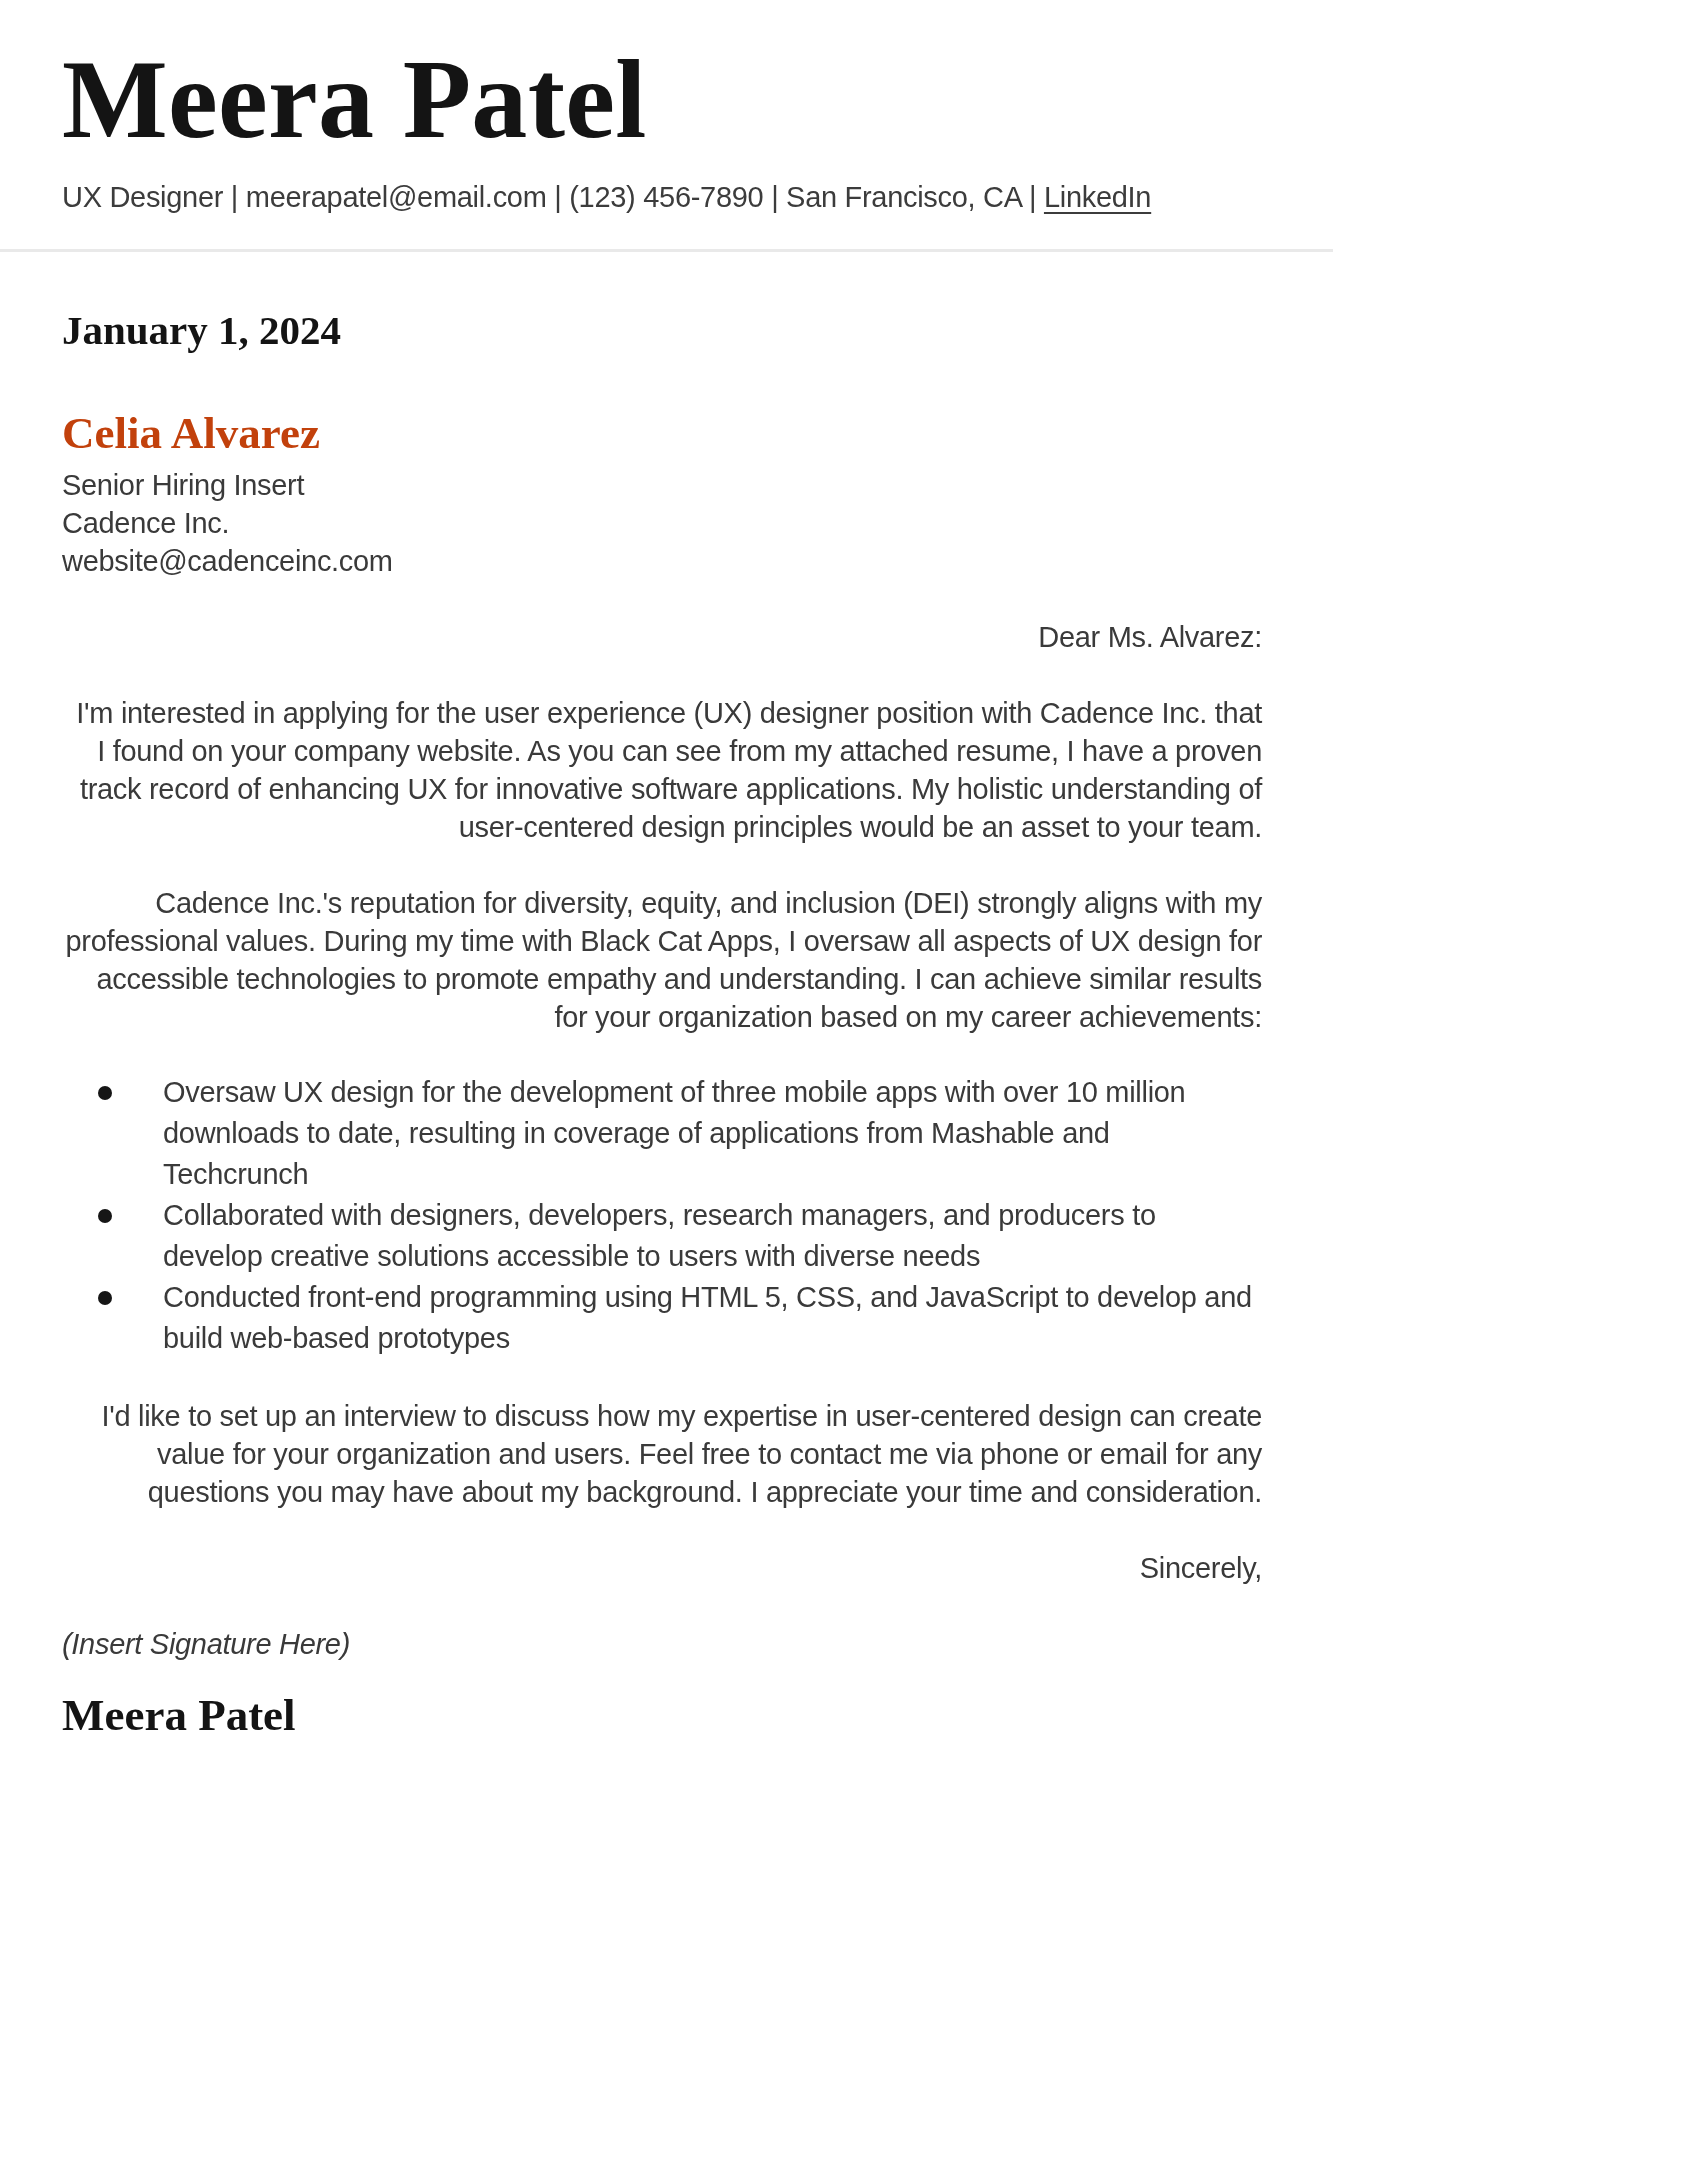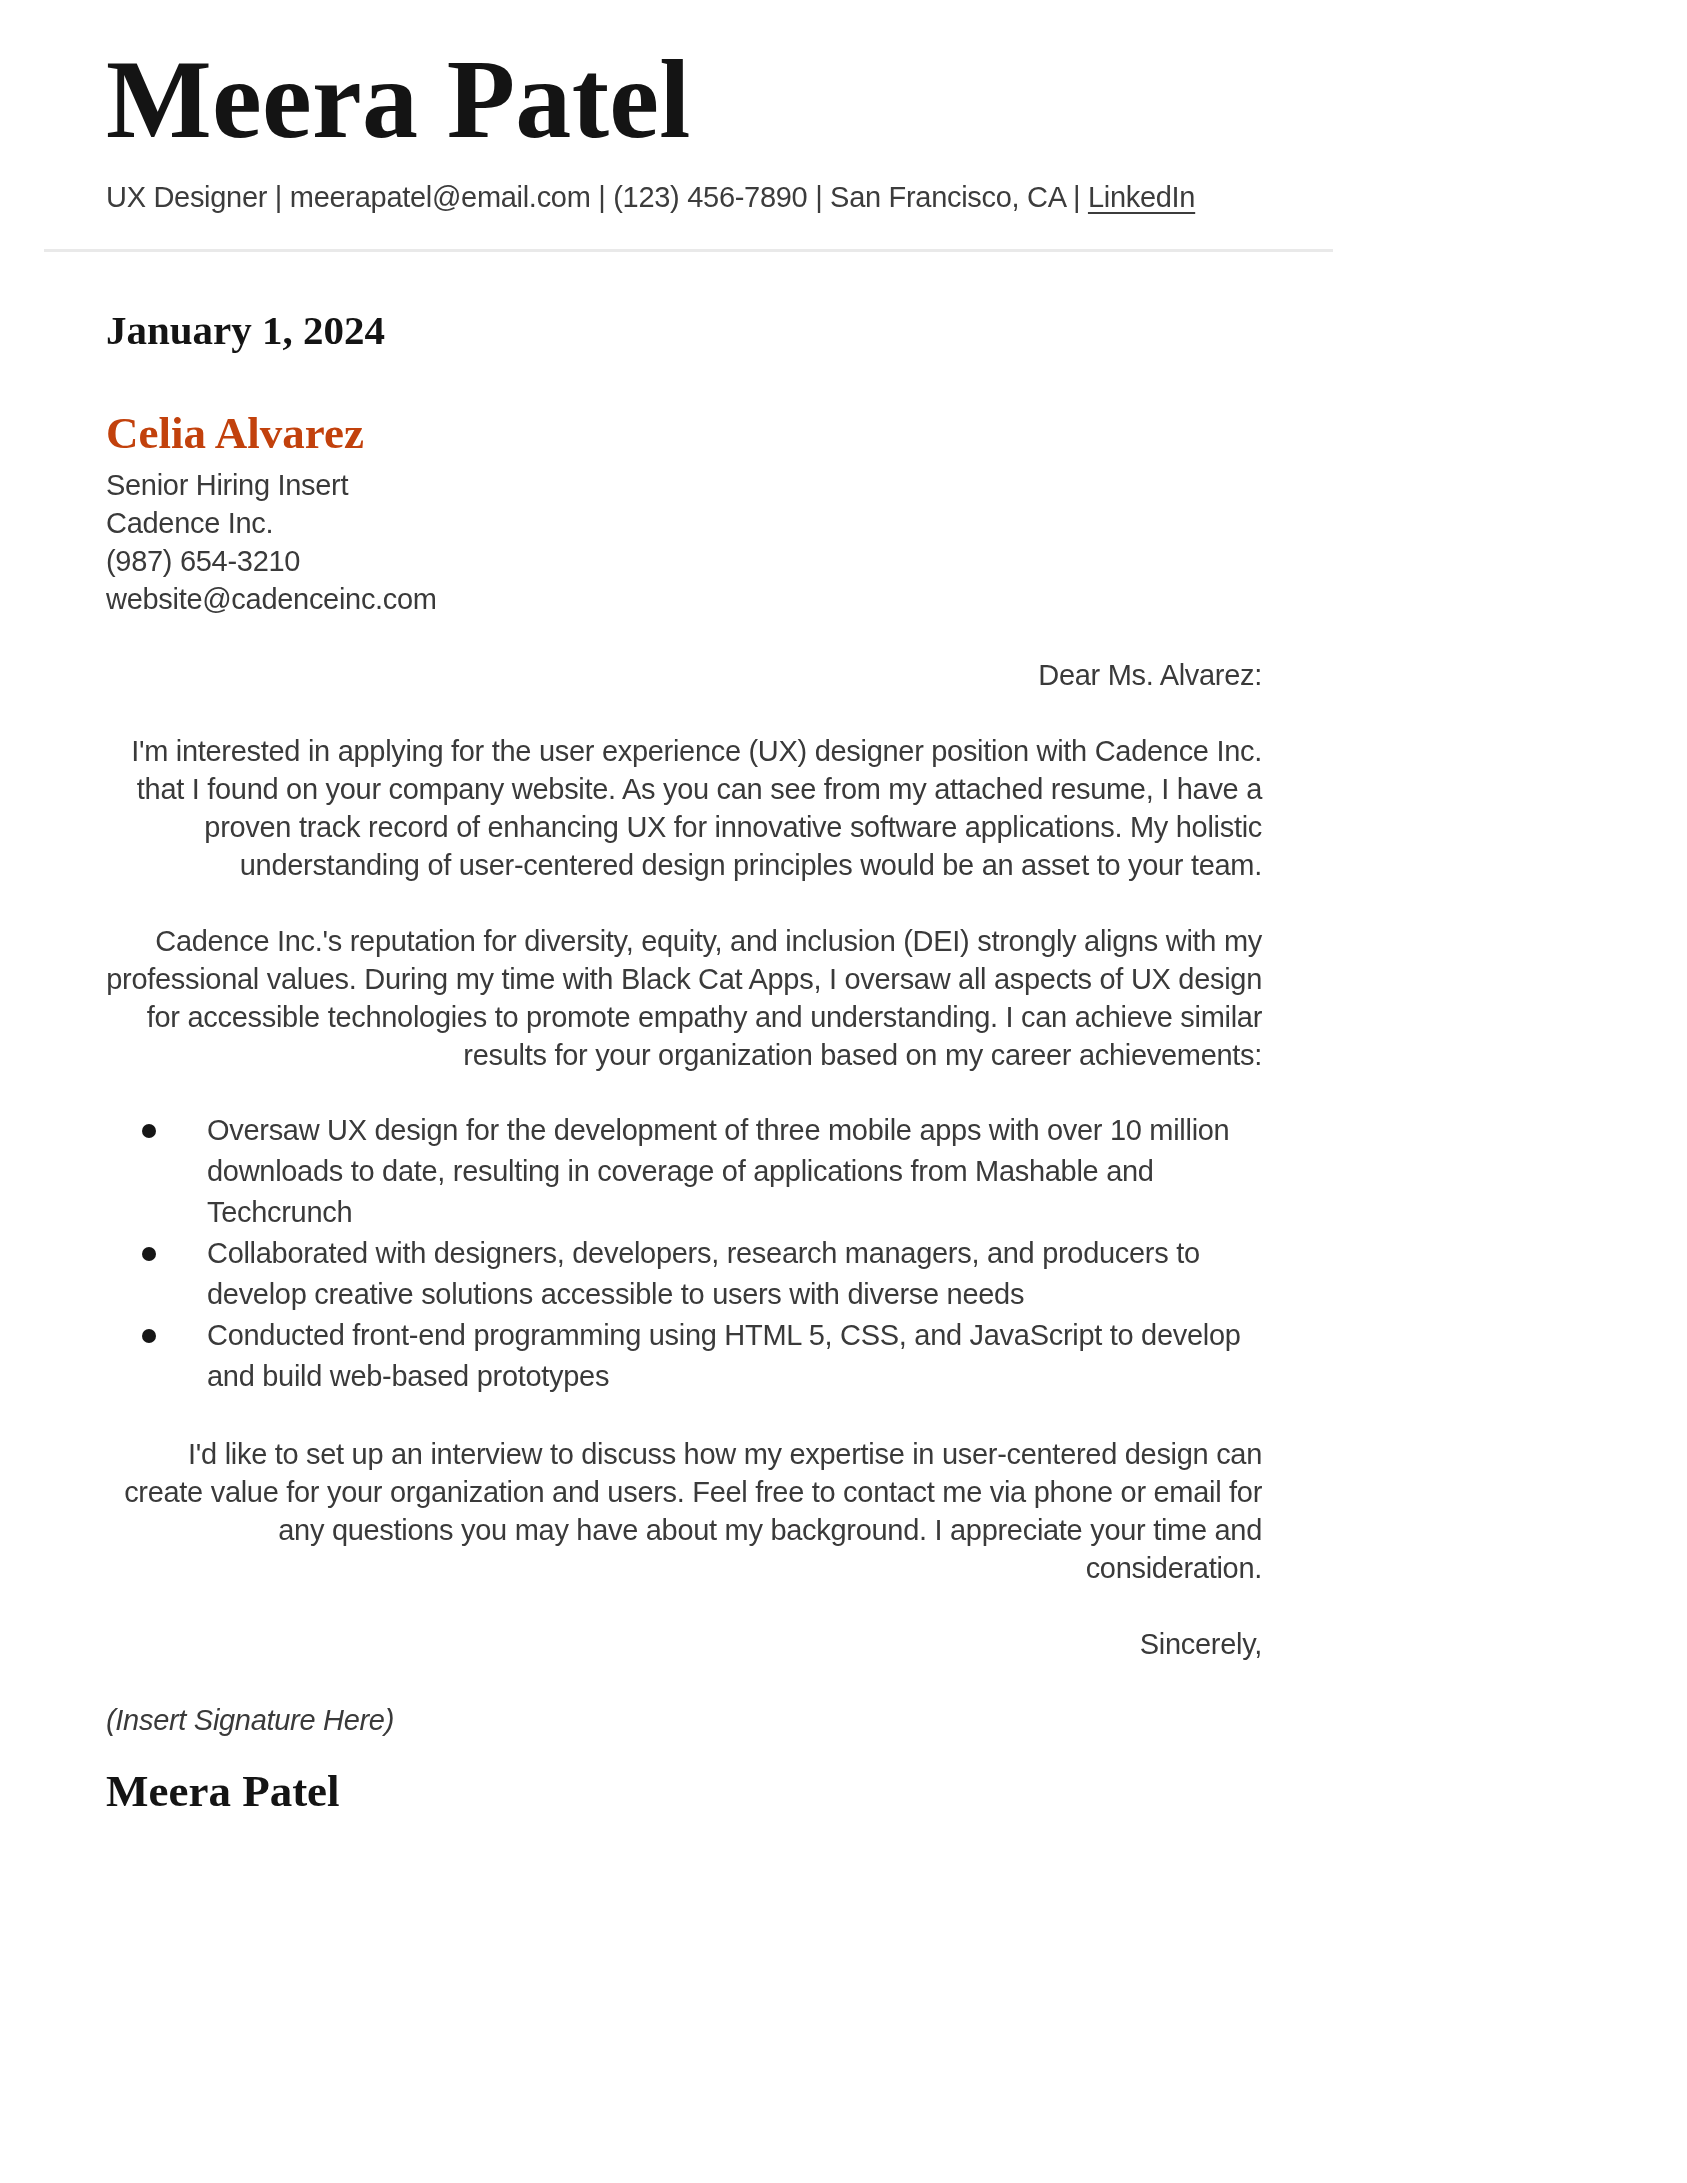--- a/index.html
+++ b/index.html
@@ -9,21 +9,20 @@
     height: 2183px;
     font-family: "Liberation Sans", sans-serif;
     color: #3a3a3a;
     -webkit-font-smoothing: antialiased;
   }
   .page {
     width: 1333px;
     height: 2183px;
     background: #ffffff;
     overflow: hidden;
-    padding-left: 44px;
   }
   .content {
     padding: 0 71px 0 62px;
   }
   
   .name-title {
     margin-top: 38px;
     font-family: "Liberation Serif", serif;
     font-weight: 700;
     font-size: 112px;
@@ -135,21 +134,20 @@
     </header>
 
     <hr class="header-rule">
 
     <div class="date-line">January 1, 2024</div>
 
     <section class="recipient-block">
       <h2 class="recipient-name">Celia Alvarez</h2>
       <div class="info-line">Senior Hiring Insert</div>
       <div class="info-line">Cadence Inc.</div>
-      <div class="info-line">(987) 654-3210</div>
       <div class="info-line">website@cadenceinc.com</div>
     </section>
 
     <p class="body-par valediction-none">Dear Ms. Alvarez:</p>
 
     <p class="body-par">I'm interested in applying for the user experience (UX) designer position with Cadence Inc. that I found on your company website. As you can see from my attached resume, I have a proven track record of enhancing UX for innovative software applications. My holistic understanding of user-centered design principles would be an asset to your team.</p>
 
     <p class="body-par">Cadence Inc.'s reputation for diversity, equity, and inclusion (DEI) strongly aligns with my professional values. During my time with Black Cat Apps, I oversaw all aspects of UX design for accessible technologies to promote empathy and understanding. I can achieve similar results for your organization based on my career achievements:</p>
 
     <ul class="achievements">

